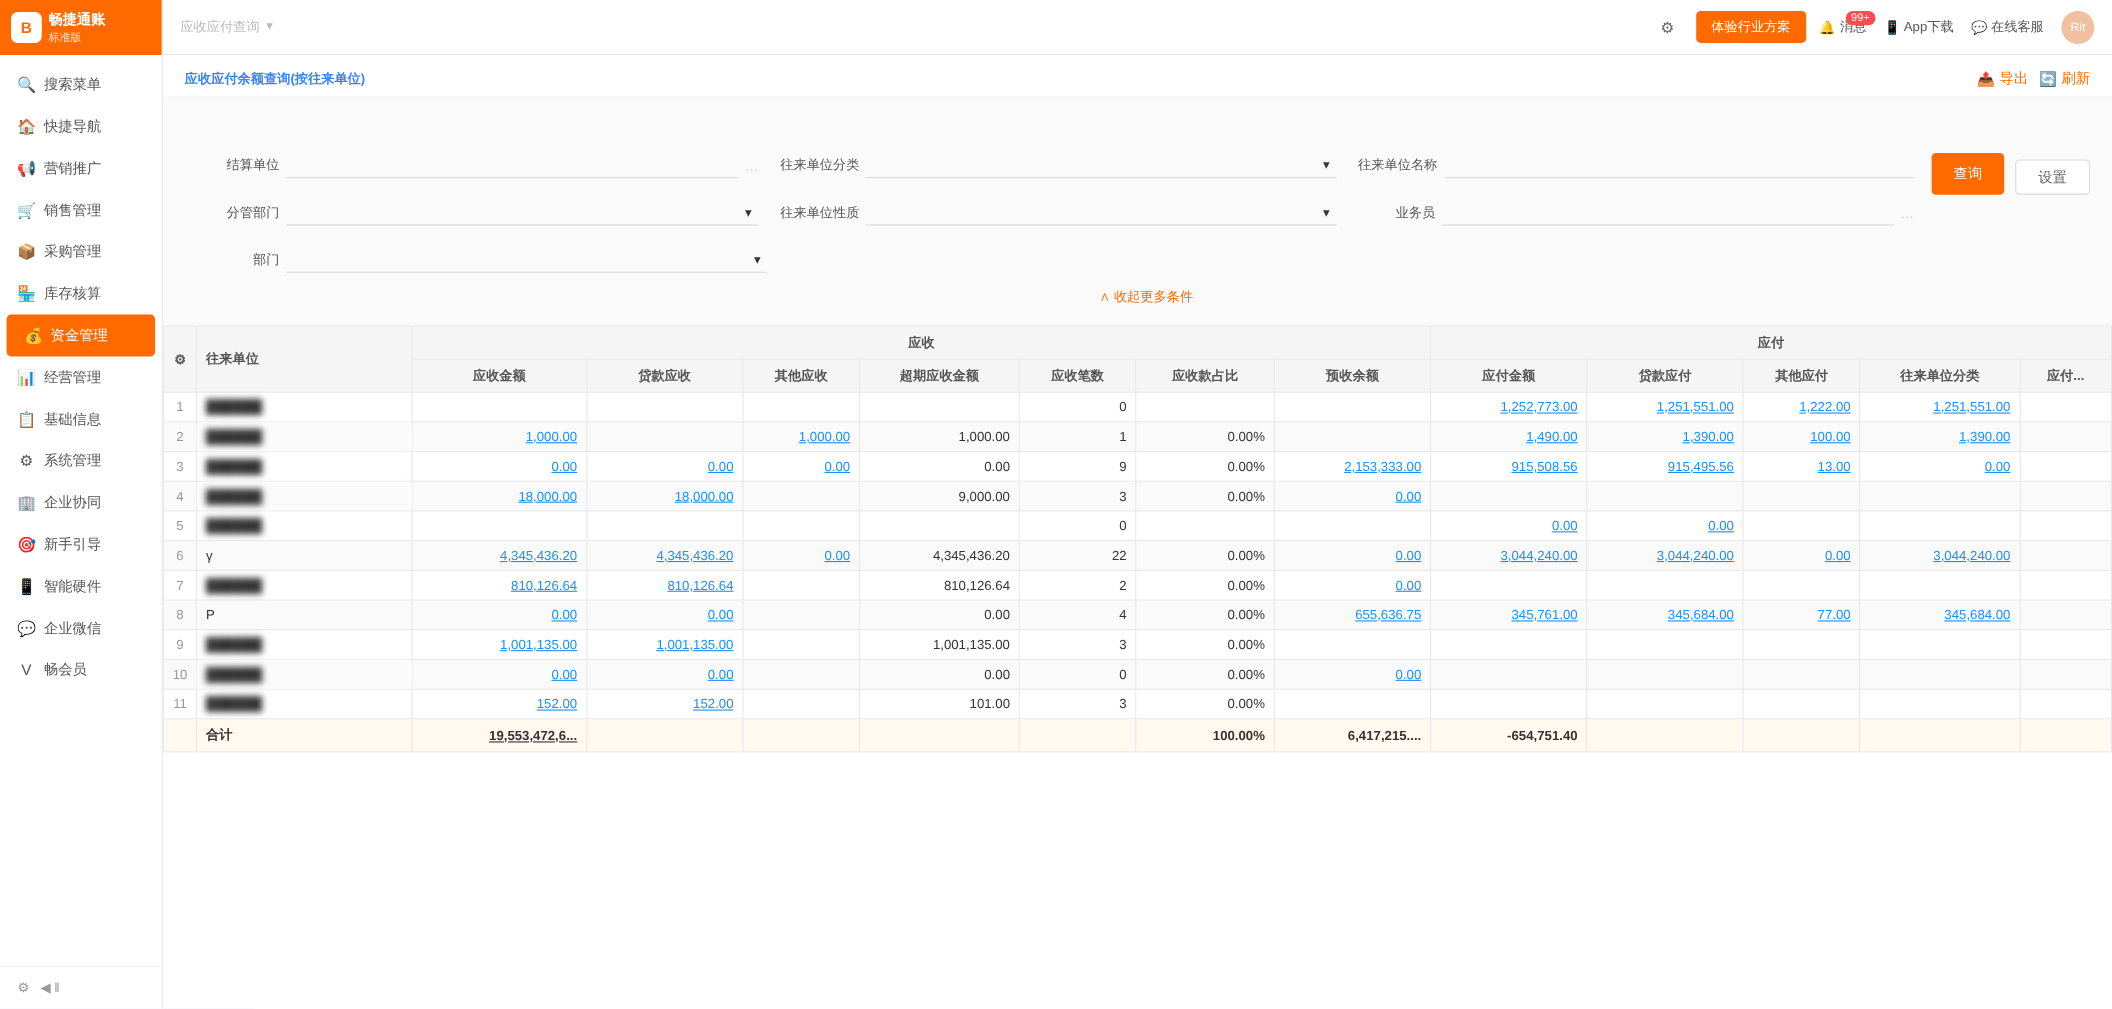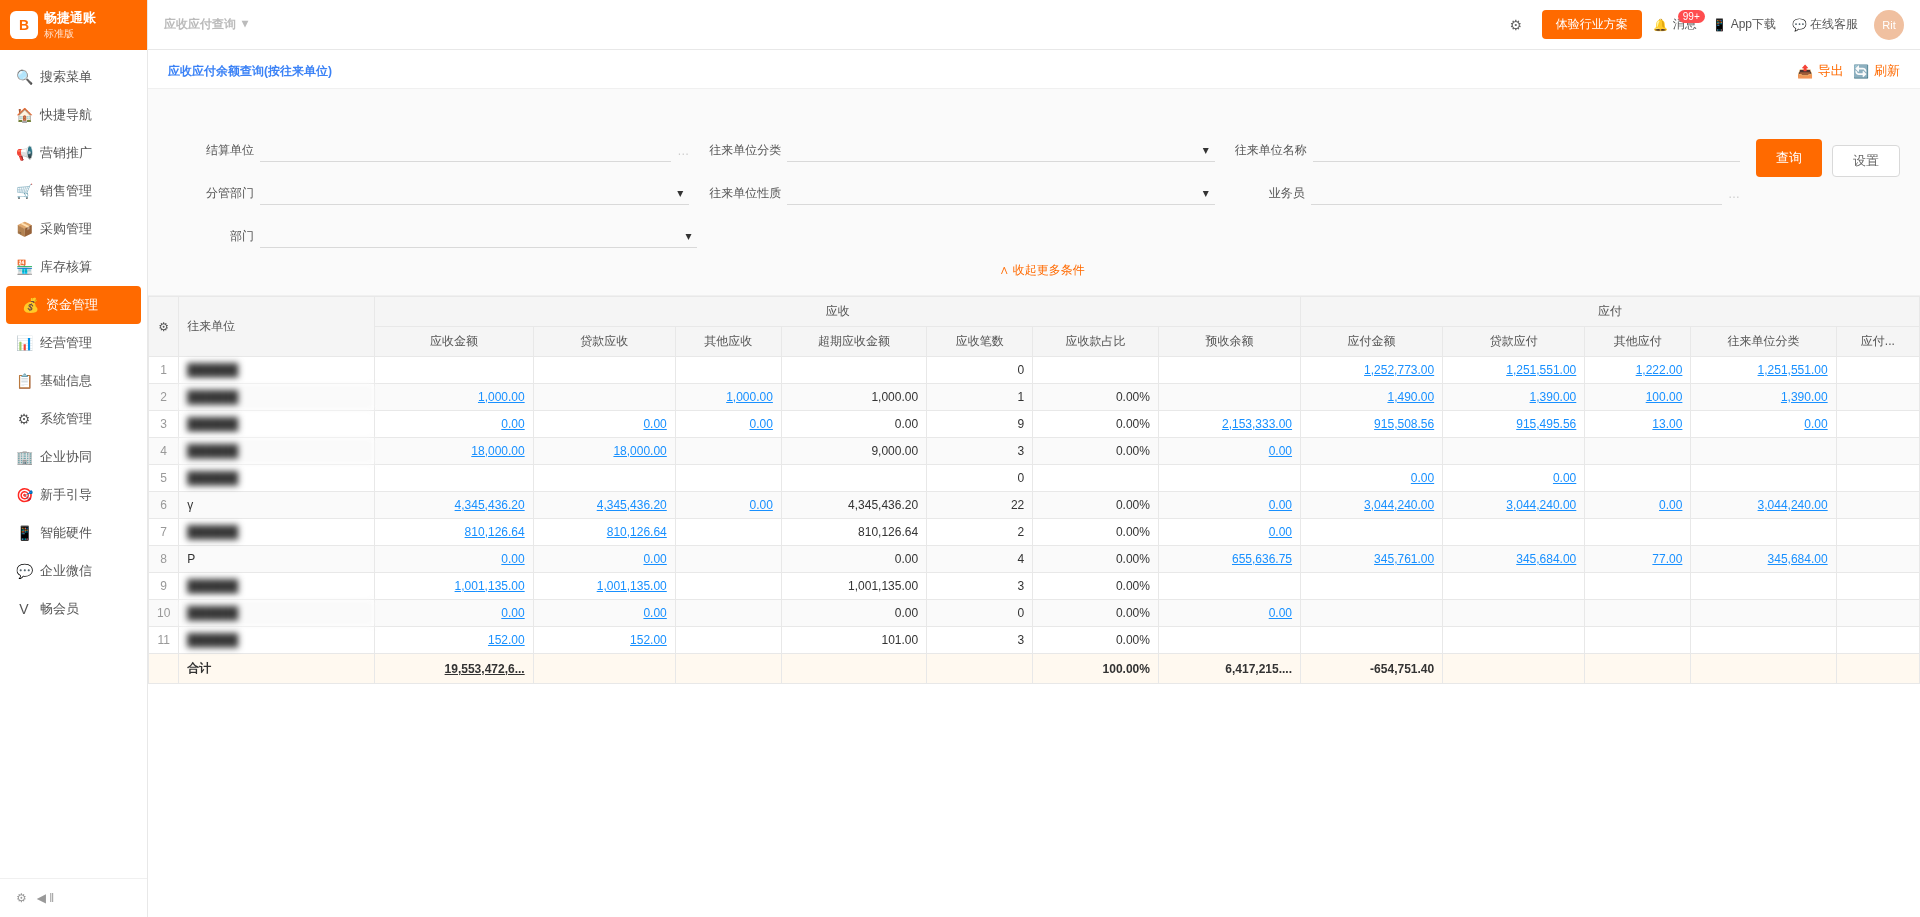--- a/index.html
+++ b/index.html
@@ -19,21 +19,21 @@
     .sidebar-item.active { background: #ff6a00; color: #fff; border-radius: 4px; margin: 0 6px; }
     .sidebar-item.active .sidebar-icon { color: #fff; }
     .sidebar-icon { font-size: 14px; width: 16px; text-align: center; }
     .sidebar-footer { padding: 12px 16px; display: flex; align-items: center; gap: 10px; border-top: 1px solid #f0f0f0; }
 
     
     .main { flex: 1; display: flex; flex-direction: column; overflow: hidden; }
 
     
     .topbar { height: 50px; background: #fff; border-bottom: 1px solid #e8e8e8; display: flex; align-items: center; padding: 0 16px; gap: 12px; }
-    .topbar-breadcrumb { display: flex; align-items: flex-start; gap: 6px; color: #999; font-size: 12px; flex: 1; font-weight: bold; }
+    .topbar-breadcrumb { display: flex; align-items: flex-start; gap: 6px; color: #999; font-size: 12px; flex: 1; }
     .topbar-gear { width: 28px; height: 28px; display: flex; align-items: center; justify-content: center; cursor: pointer; color: #666; font-size: 14px; }
     .topbar-promo { background: #ff6a00; color: #fff; border: none; border-radius: 4px; padding: 6px 14px; font-size: 12px; cursor: pointer; }
     .topbar-right { display: flex; align-items: center; gap: 16px; }
     .topbar-msg { display: flex; align-items: center; gap: 4px; color: #555; font-size: 12px; cursor: pointer; position: relative; }
     .badge { background: #ff4d4f; color: #fff; border-radius: 10px; padding: 1px 5px; font-size: 10px; position: absolute; top: -6px; right: -8px; }
     .topbar-link { color: #555; font-size: 12px; cursor: pointer; display: flex; align-items: center; gap: 3px; }
     .topbar-user { width: 30px; height: 30px; background: #e0e0e0; border-radius: 50%; }
 
     
     .tabbar { height: 38px; background: #f5f5f5; display: flex; align-items: flex-end; border-bottom: 1px solid #ddd; }
@@ -70,21 +70,21 @@
     .dots { color: #ccc; }
     .filter-actions { display: flex; gap: 10px; }
     .btn-query { background: #ff6a00; color: #fff; border: none; border-radius: 4px; padding: 6px 20px; font-size: 13px; cursor: pointer; }
     .btn-set { background: #fff; color: #666; border: 1px solid #d9d9d9; border-radius: 4px; padding: 6px 20px; font-size: 13px; cursor: pointer; }
     .collapse-more { text-align: center; color: #ff6a00; font-size: 12px; cursor: pointer; padding: 4px; }
 
     
     .table-wrap { flex: 1; overflow: auto; }
     .data-table { width: 100%; border-collapse: collapse; font-size: 12px; }
     .data-table th, .data-table td { border: 1px solid #e8e8e8; padding: 6px 8px; white-space: nowrap; text-align: right; }
-    .data-table th { background: #f5f5f5; color: #555; font-weight: normal; text-align: center; }
+    .data-table th { background: #f5f5f5; color: #555; font-weight: bold; text-align: center; }
     .data-table td:nth-child(2) { text-align: left; }
     .data-table tr:nth-child(even) td { background: #fafafa; }
     .col-group-header { background: #f0f8f8; color: #2bbfbf; font-weight: bold; text-align: center; }
     .num-link { color: #1890ff; text-decoration: underline; cursor: pointer; }
     .row-num { color: #999; text-align: center !important; }
     .footer-row td { background: #fff9f0 !important; font-weight: bold; color: #333; }
     .negative { color: #f5222d; }
     .gear-th { width: 28px; text-align: center; }
 
     

